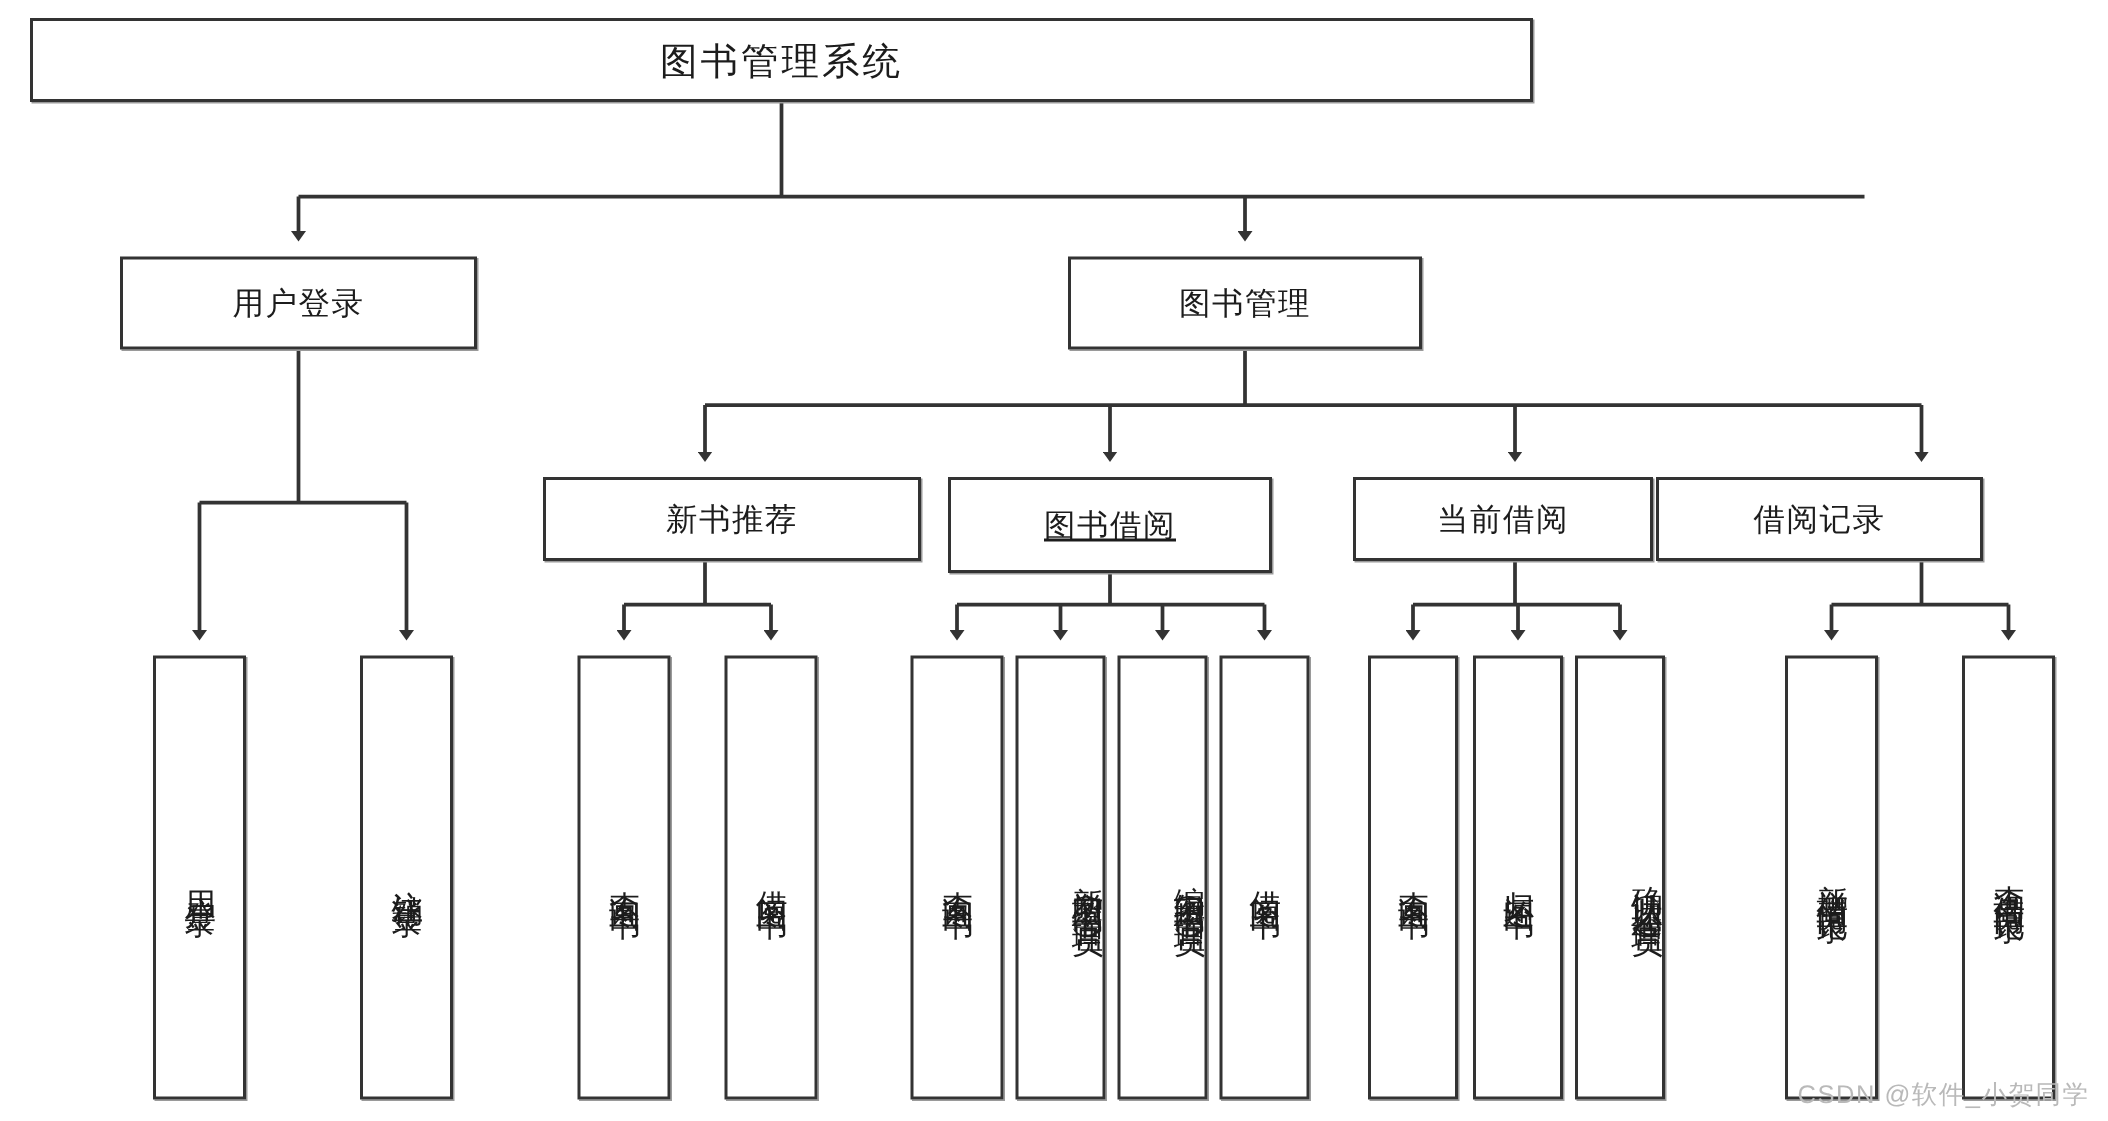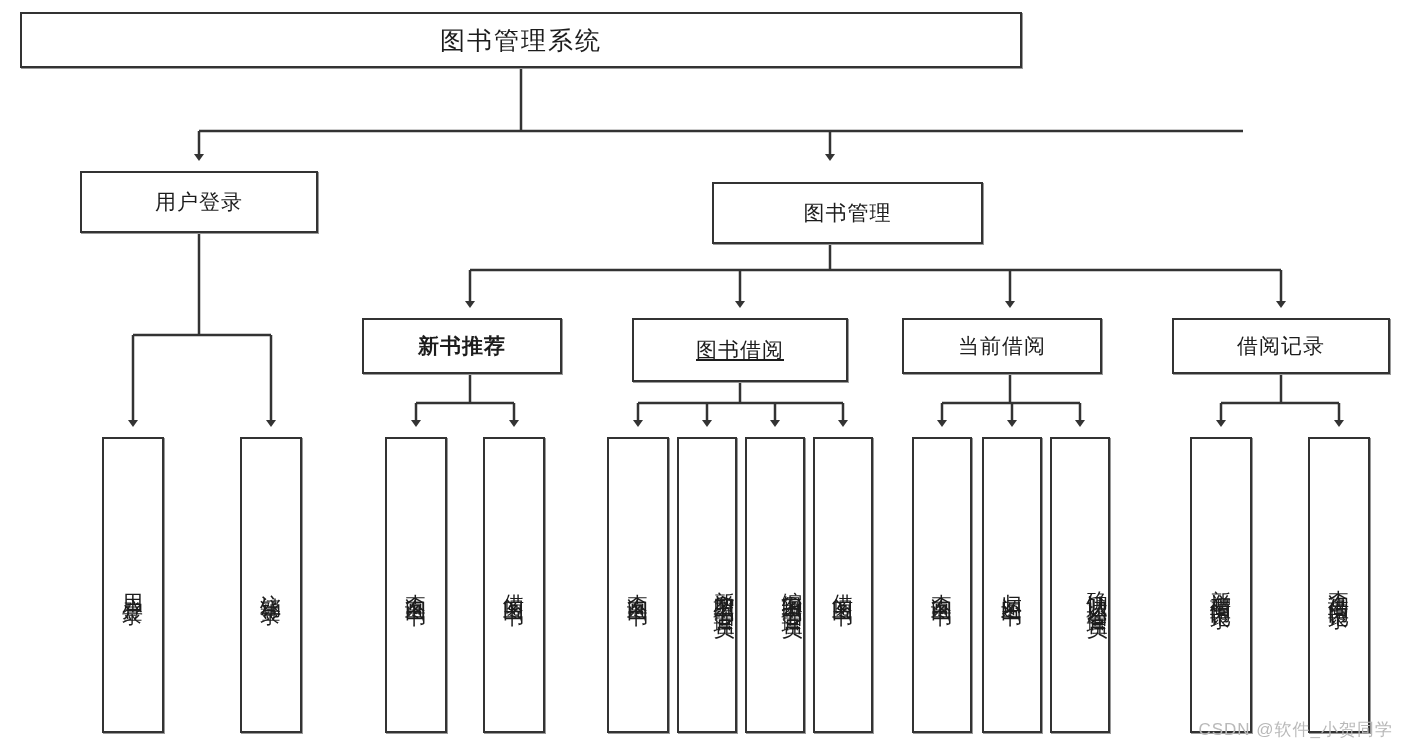--- a/index.html
+++ b/index.html
@@ -109,34 +109,34 @@
     </g>
   </svg>
 
   <div class="node node-root" style="left:20px;top:12px;width:1002px;height:56px;">
     <span>图书管理系统</span>
   </div>
 
   <div class="node node-h" style="left:80px;top:171px;width:238px;height:62px;">
     <span>用户登录</span>
   </div>
-  <div class="node node-h" style="left:712px;top:182px;width:271px;height:62px;">
+  <div class="node node-h" style="left:712px;top:171px;width:236px;height:62px;">
     <span>图书管理</span>
   </div>
 
-  <div class="node node-h" style="left:362px;top:318px;width:200px;height:56px;font-weight:bold;">
+  <div class="node node-h" style="left:362px;top:318px;width:252px;height:56px;">
     <span>新书推荐</span>
   </div>
   <div class="node node-h" style="left:632px;top:318px;width:216px;height:64px;text-decoration:underline;">
     <span>图书借阅</span>
   </div>
   <div class="node node-h" style="left:902px;top:318px;width:200px;height:56px;">
     <span>当前借阅</span>
   </div>
-  <div class="node node-h" style="left:1172px;top:318px;width:218px;height:56px;">
+  <div class="node node-h" style="left:1104px;top:318px;width:218px;height:56px;">
     <span>借阅记录</span>
   </div>
 
   <div class="node node-v center-v" style="left:102px;top:437px;width:62px;height:296px;">
     <span>用户登录</span>
   </div>
   <div class="node node-v center-v" style="left:240px;top:437px;width:62px;height:296px;">
     <span>注销登录</span>
   </div>
 

